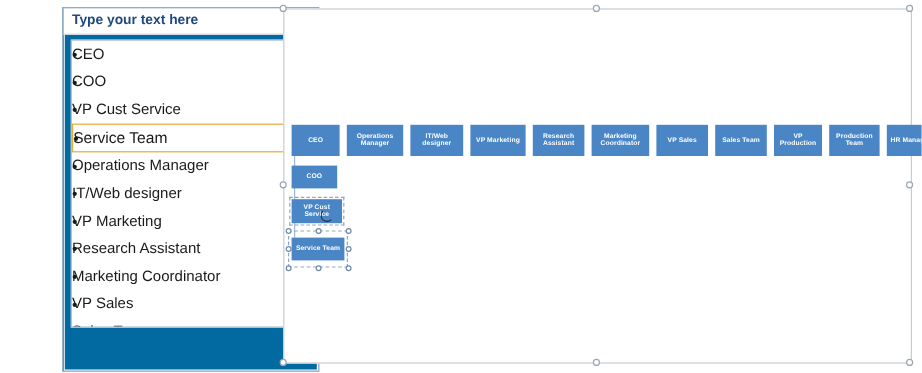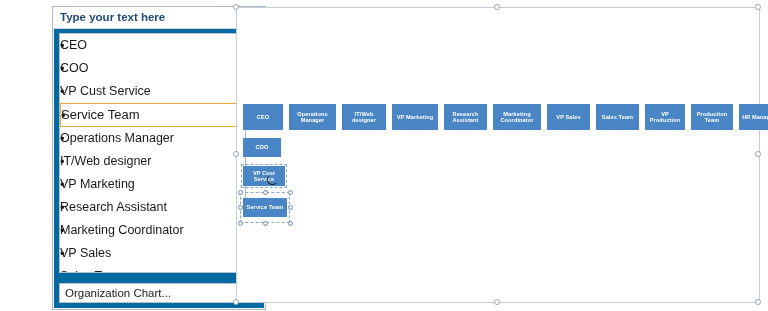--- a/index.html
+++ b/index.html
@@ -273,23 +273,20 @@
         </ul>
       </div>
 
       <div id="list-scroll">
         <div class="sb-btn" id="sb-up">▲</div>
         <div id="sb-thumb"></div>
         <div class="sb-btn" id="sb-down">▼</div>
       </div>
     </div>
 
-    <div id="pane-footer">
-      <div id="pane-footer-text">Organization Chart...</div>
-    </div>
   </div>
 
   <div id="canvas">
 
     <div class="handle" style="left:-4px;  top:-4px;"></div>
     <div class="handle" style="left:257px; top:-4px;"></div>
     <div class="handle" style="left:518px; top:-4px;"></div>
     <div class="handle" style="left:-4px;  top:143px;"></div>
     <div class="handle" style="left:518px; top:143px;"></div>
     <div class="handle" style="left:-4px;  top:291px;"></div>

